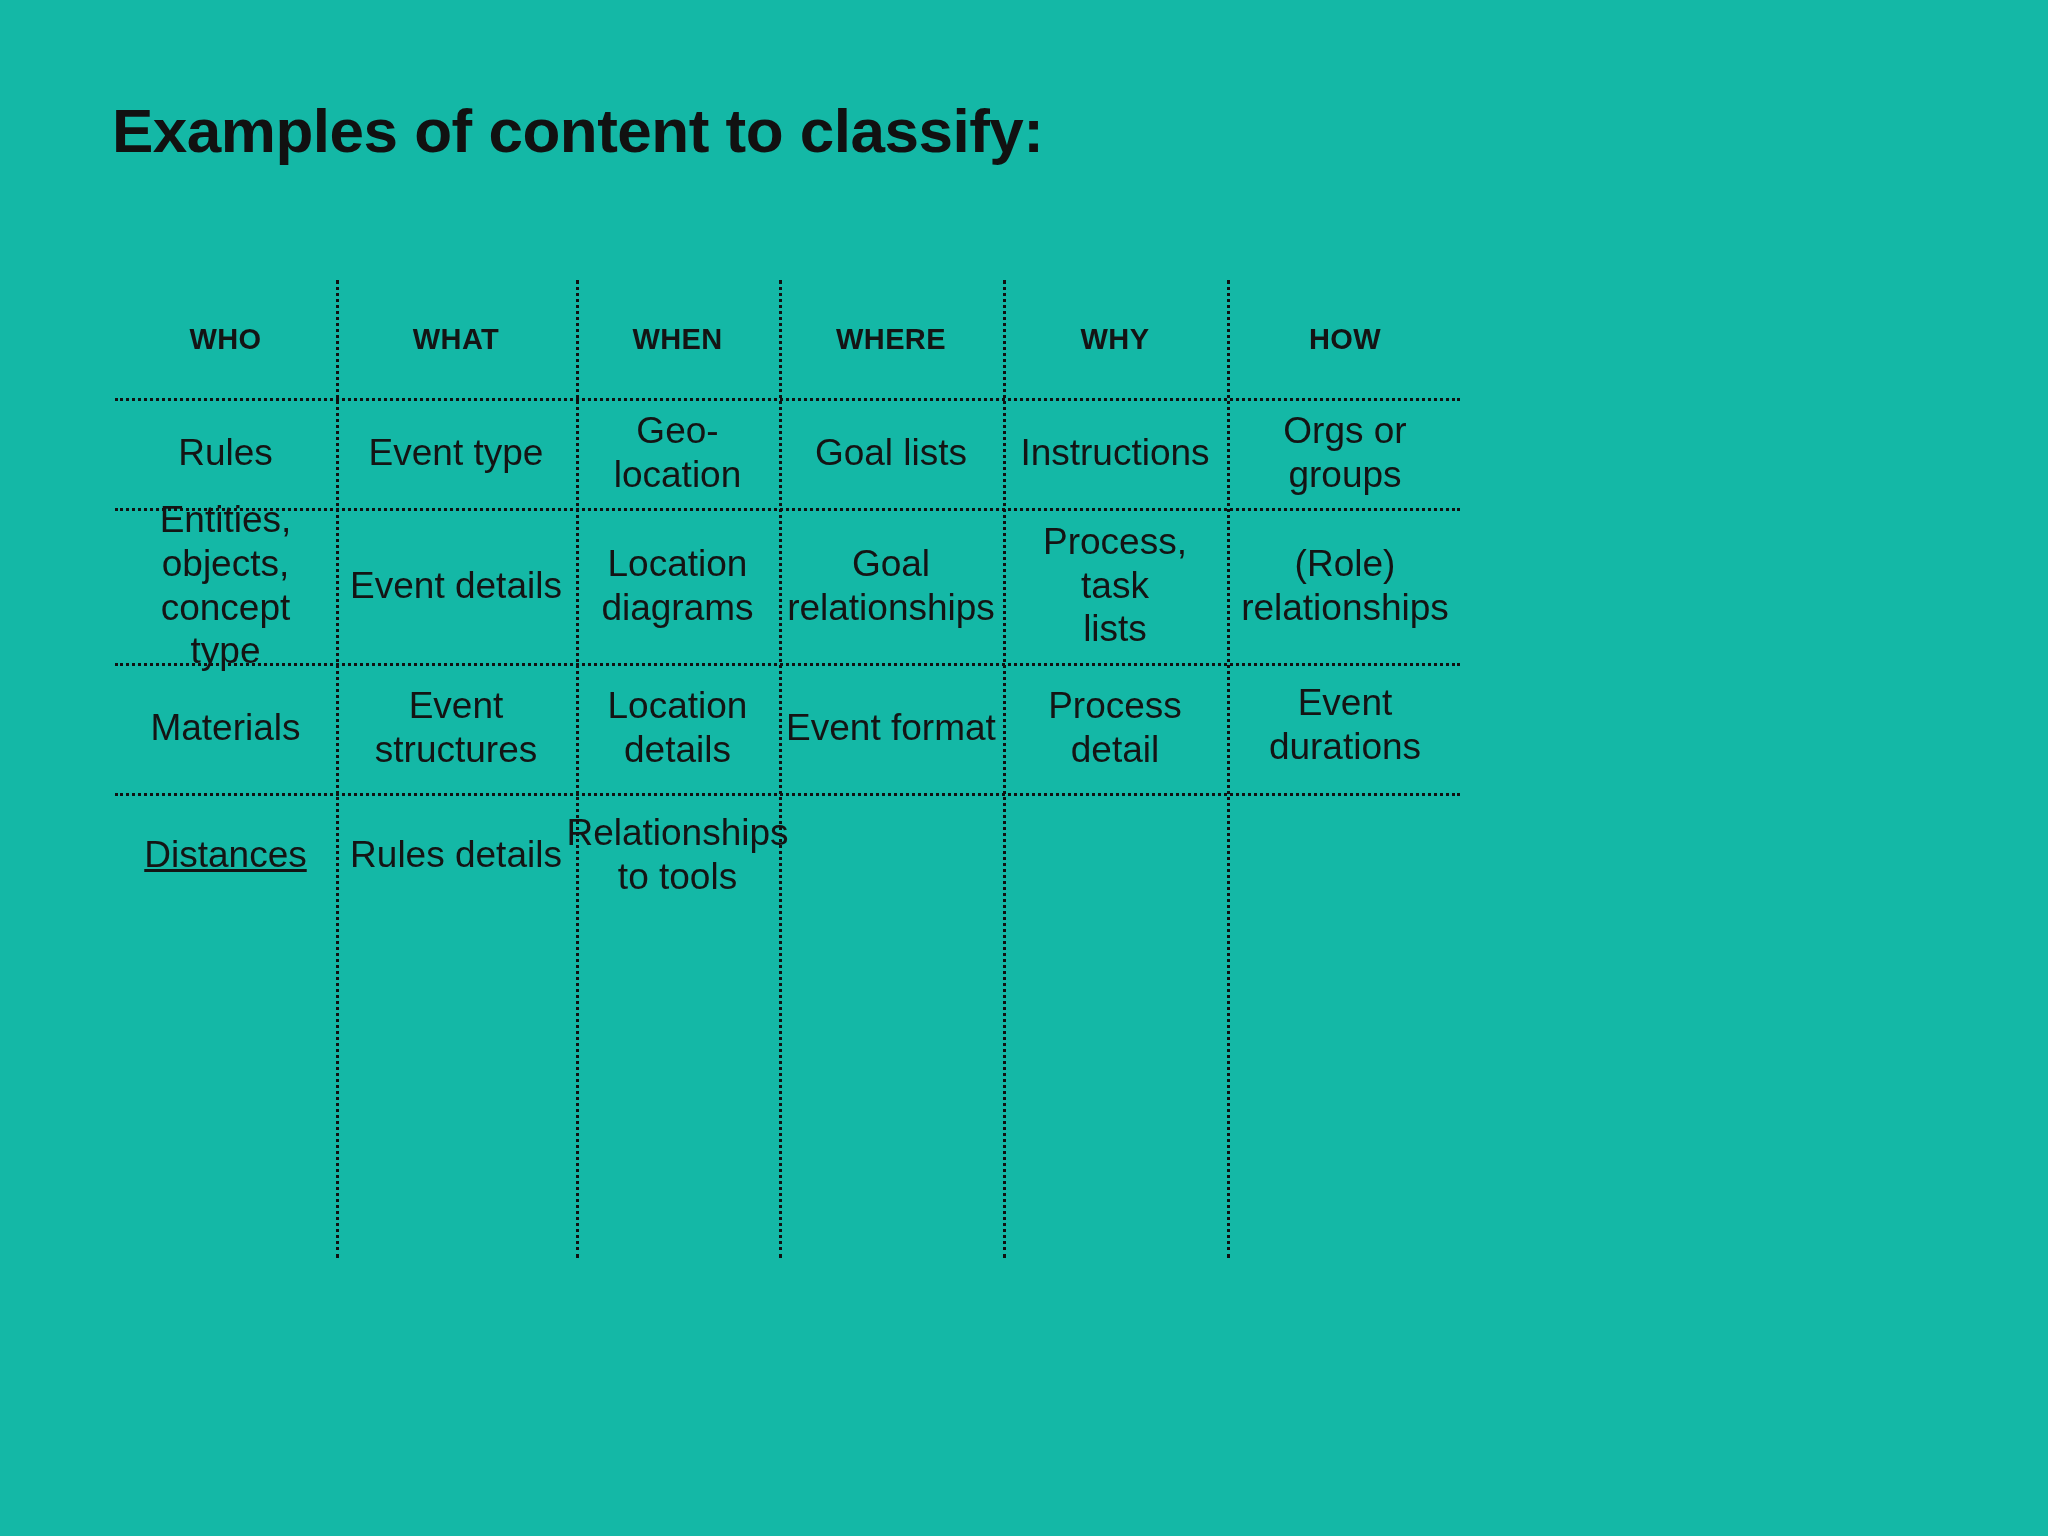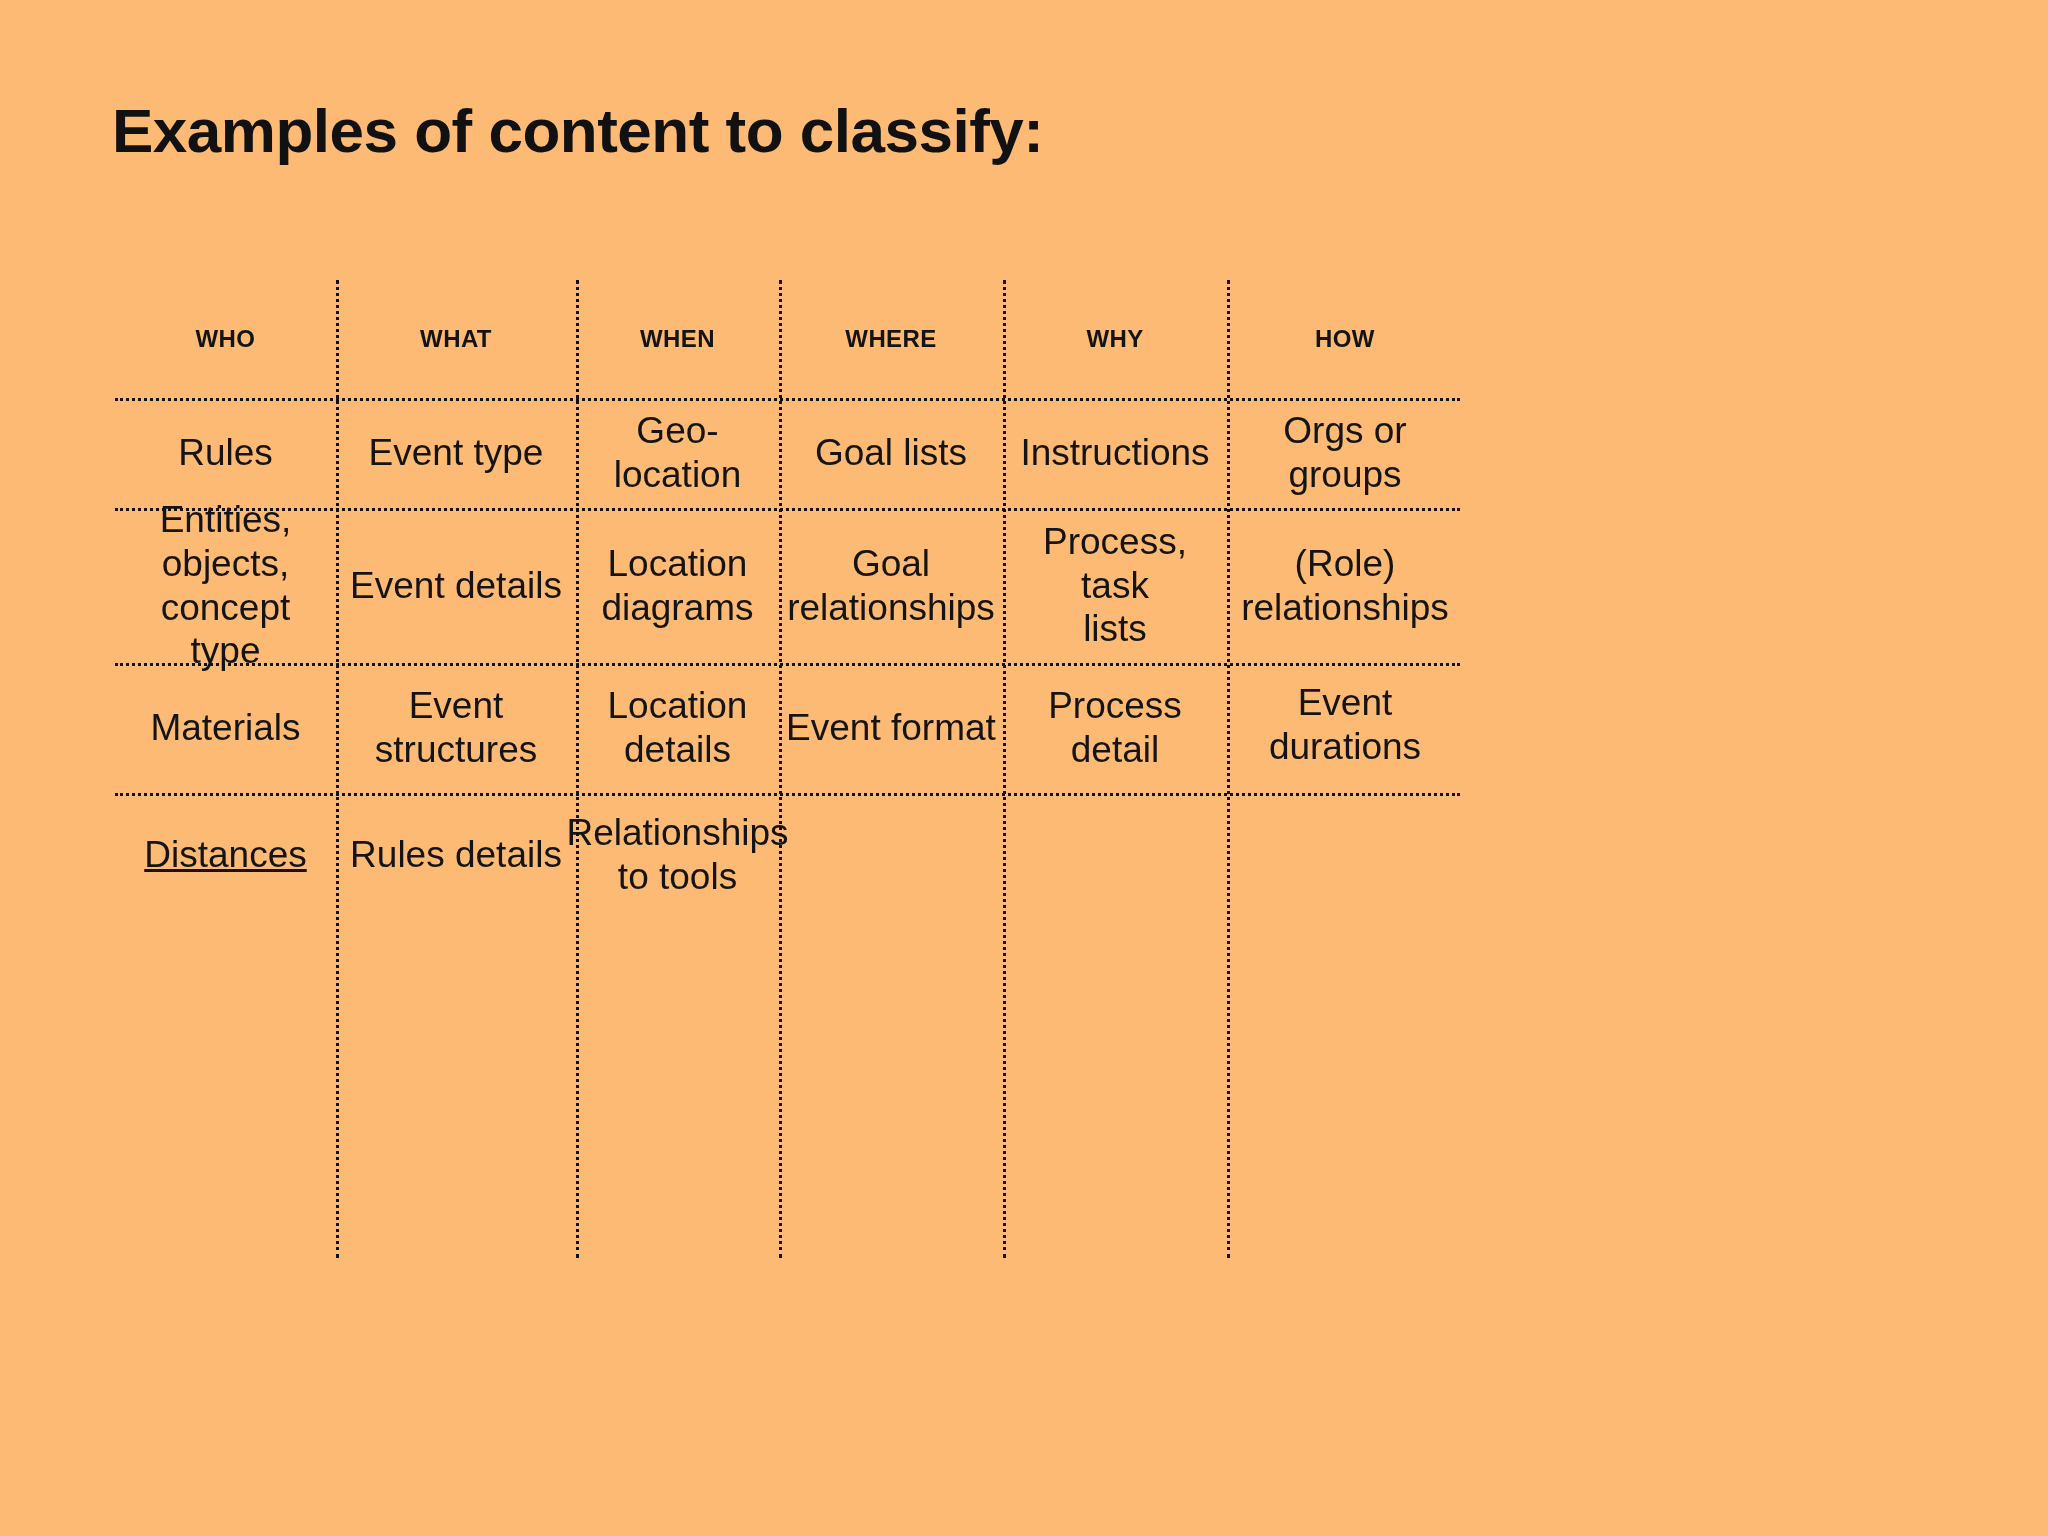--- a/index.html
+++ b/index.html
@@ -12,21 +12,21 @@
     height: 1536px;
     overflow: hidden;
     font-family: "Liberation Sans", "DejaVu Sans", sans-serif;
     color: #1a1a1a;
     position: relative;
   }
 
   #slide {
     position: absolute;
     inset: 0;
-    background: #fdba74;
+    background: #14b8a6;
   }
 
   
   #slide-title {
     position: absolute;
     left: 112px;
     top: 95px;
     font-size: 62px;
     font-weight: 700;
     letter-spacing: -0.5px;
@@ -80,21 +80,21 @@
     justify-content: center;
     text-align: center;
     padding: 0 6px;
     box-sizing: border-box;
     line-height: 1.18;
     font-size: 37px;
     color: #141414;
   }
   .cell.header-cell {
     font-weight: 700;
-    font-size: 24px;
+    font-size: 29px;
     letter-spacing: 0.4px;
   }
   .cell .cell-text {
     display: block;
     white-space: pre-line;
   }
 </style>
 </head>
 <body>
 

